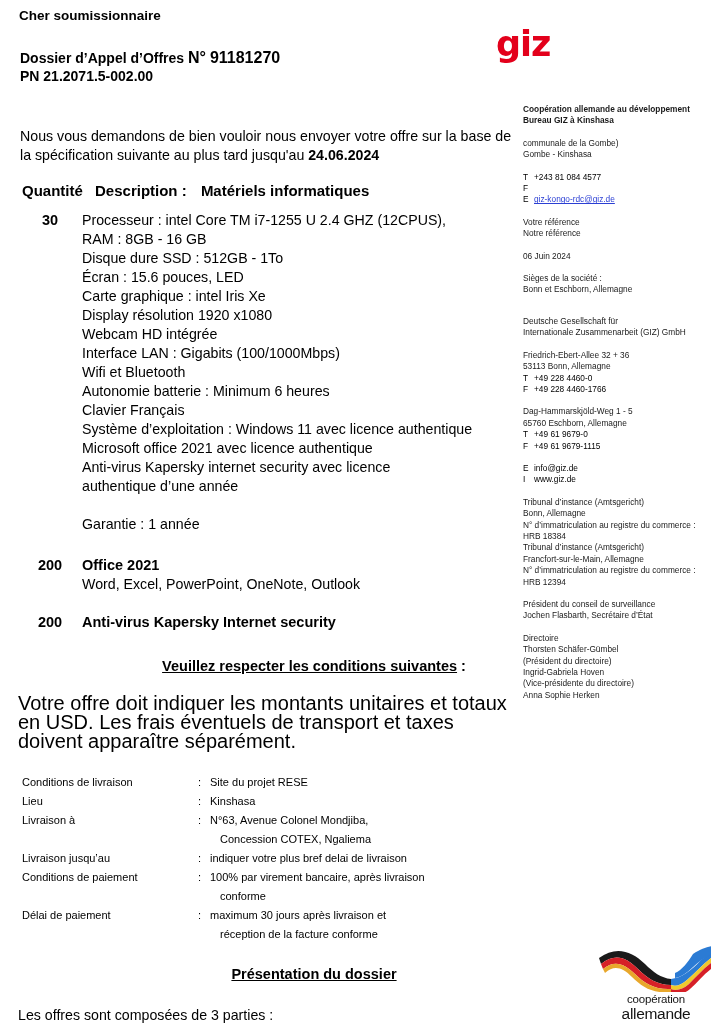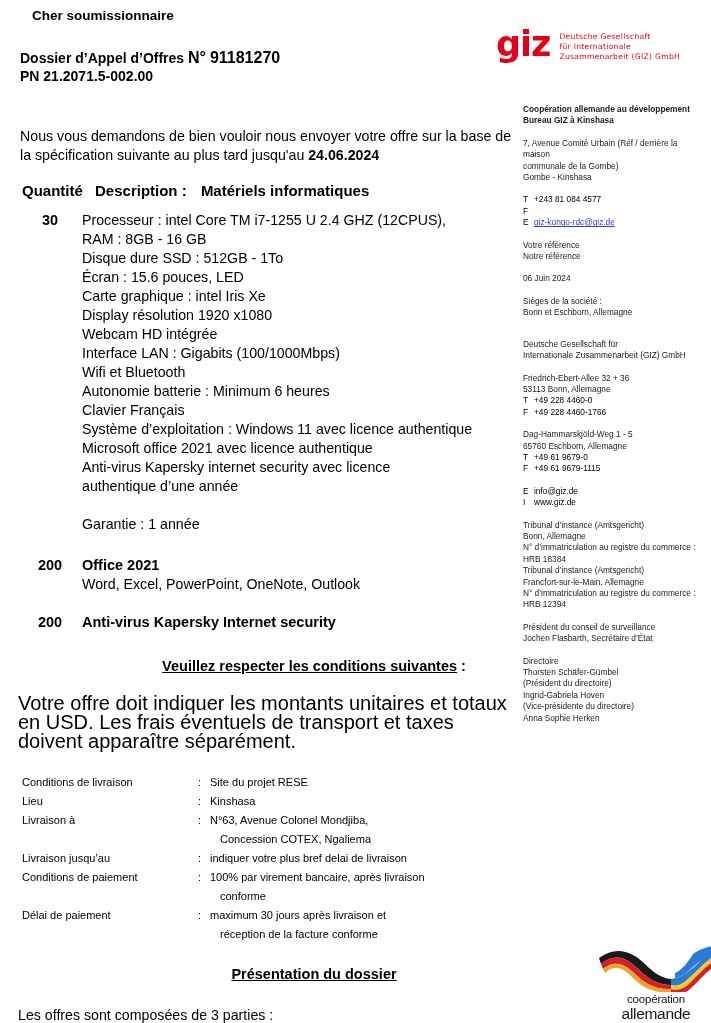--- a/index.html
+++ b/index.html
@@ -21,21 +21,21 @@
     position: absolute;
     left: 18px;
     top: 0;
     width: 500px;
   }
 
   .salutation {
     font-size: 13.5px;
     font-weight: bold;
     margin-top: 8px;
-    margin-left: 14px;
+    margin-left: 1px;
   }
 
   .dossier-block {
     margin-top: 26px;
     margin-left: 2px;
   }
   .dossier-line {
     font-size: 14px;
     font-weight: bold;
     line-height: 18px;
@@ -224,25 +224,20 @@
     color: #141414;
     line-height: 16px;
     letter-spacing: -0.3px;
   }
 </style>
 </head>
 <body>
 
 <div class="giz-logo">
   <div class="giz-word">giz</div>
-  <div class="giz-tagline">
-    <div>Deutsche Gesellschaft</div>
-    <div>für Internationale</div>
-    <div>Zusammenarbeit (GIZ) GmbH</div>
-  </div>
 </div>
 
 <div class="main-col">
 
   <div class="salutation">Cher soumissionnaire</div>
 
   <div class="dossier-block">
     <div class="dossier-line">
       <span>Dossier d’Appel d’Offres</span><span>&nbsp;</span><span class="dossier-num">N°</span><span>&nbsp;</span><span class="dossier-num">91181270</span>
     </div>
@@ -354,21 +349,20 @@
 </div>
 
 <div class="sidebar">
 
   <div class="sb-block">
     <div class="sb-line bold">Coopération allemande au développement</div>
     <div class="sb-line bold">Bureau GIZ à Kinshasa</div>
   </div>
 
   <div class="sb-block">
-    <div class="sb-line">7, Avenue Comité Urbain (Réf / derrière la maison</div>
     <div class="sb-line">communale de la Gombe)</div>
     <div class="sb-line">Gombe - Kinshasa</div>
   </div>
 
   <div class="sb-block">
     <div class="sb-kv">
       <span class="k">T</span>
       <span class="v">+243 81 084 4577</span>
     </div>
     <div class="sb-kv">

